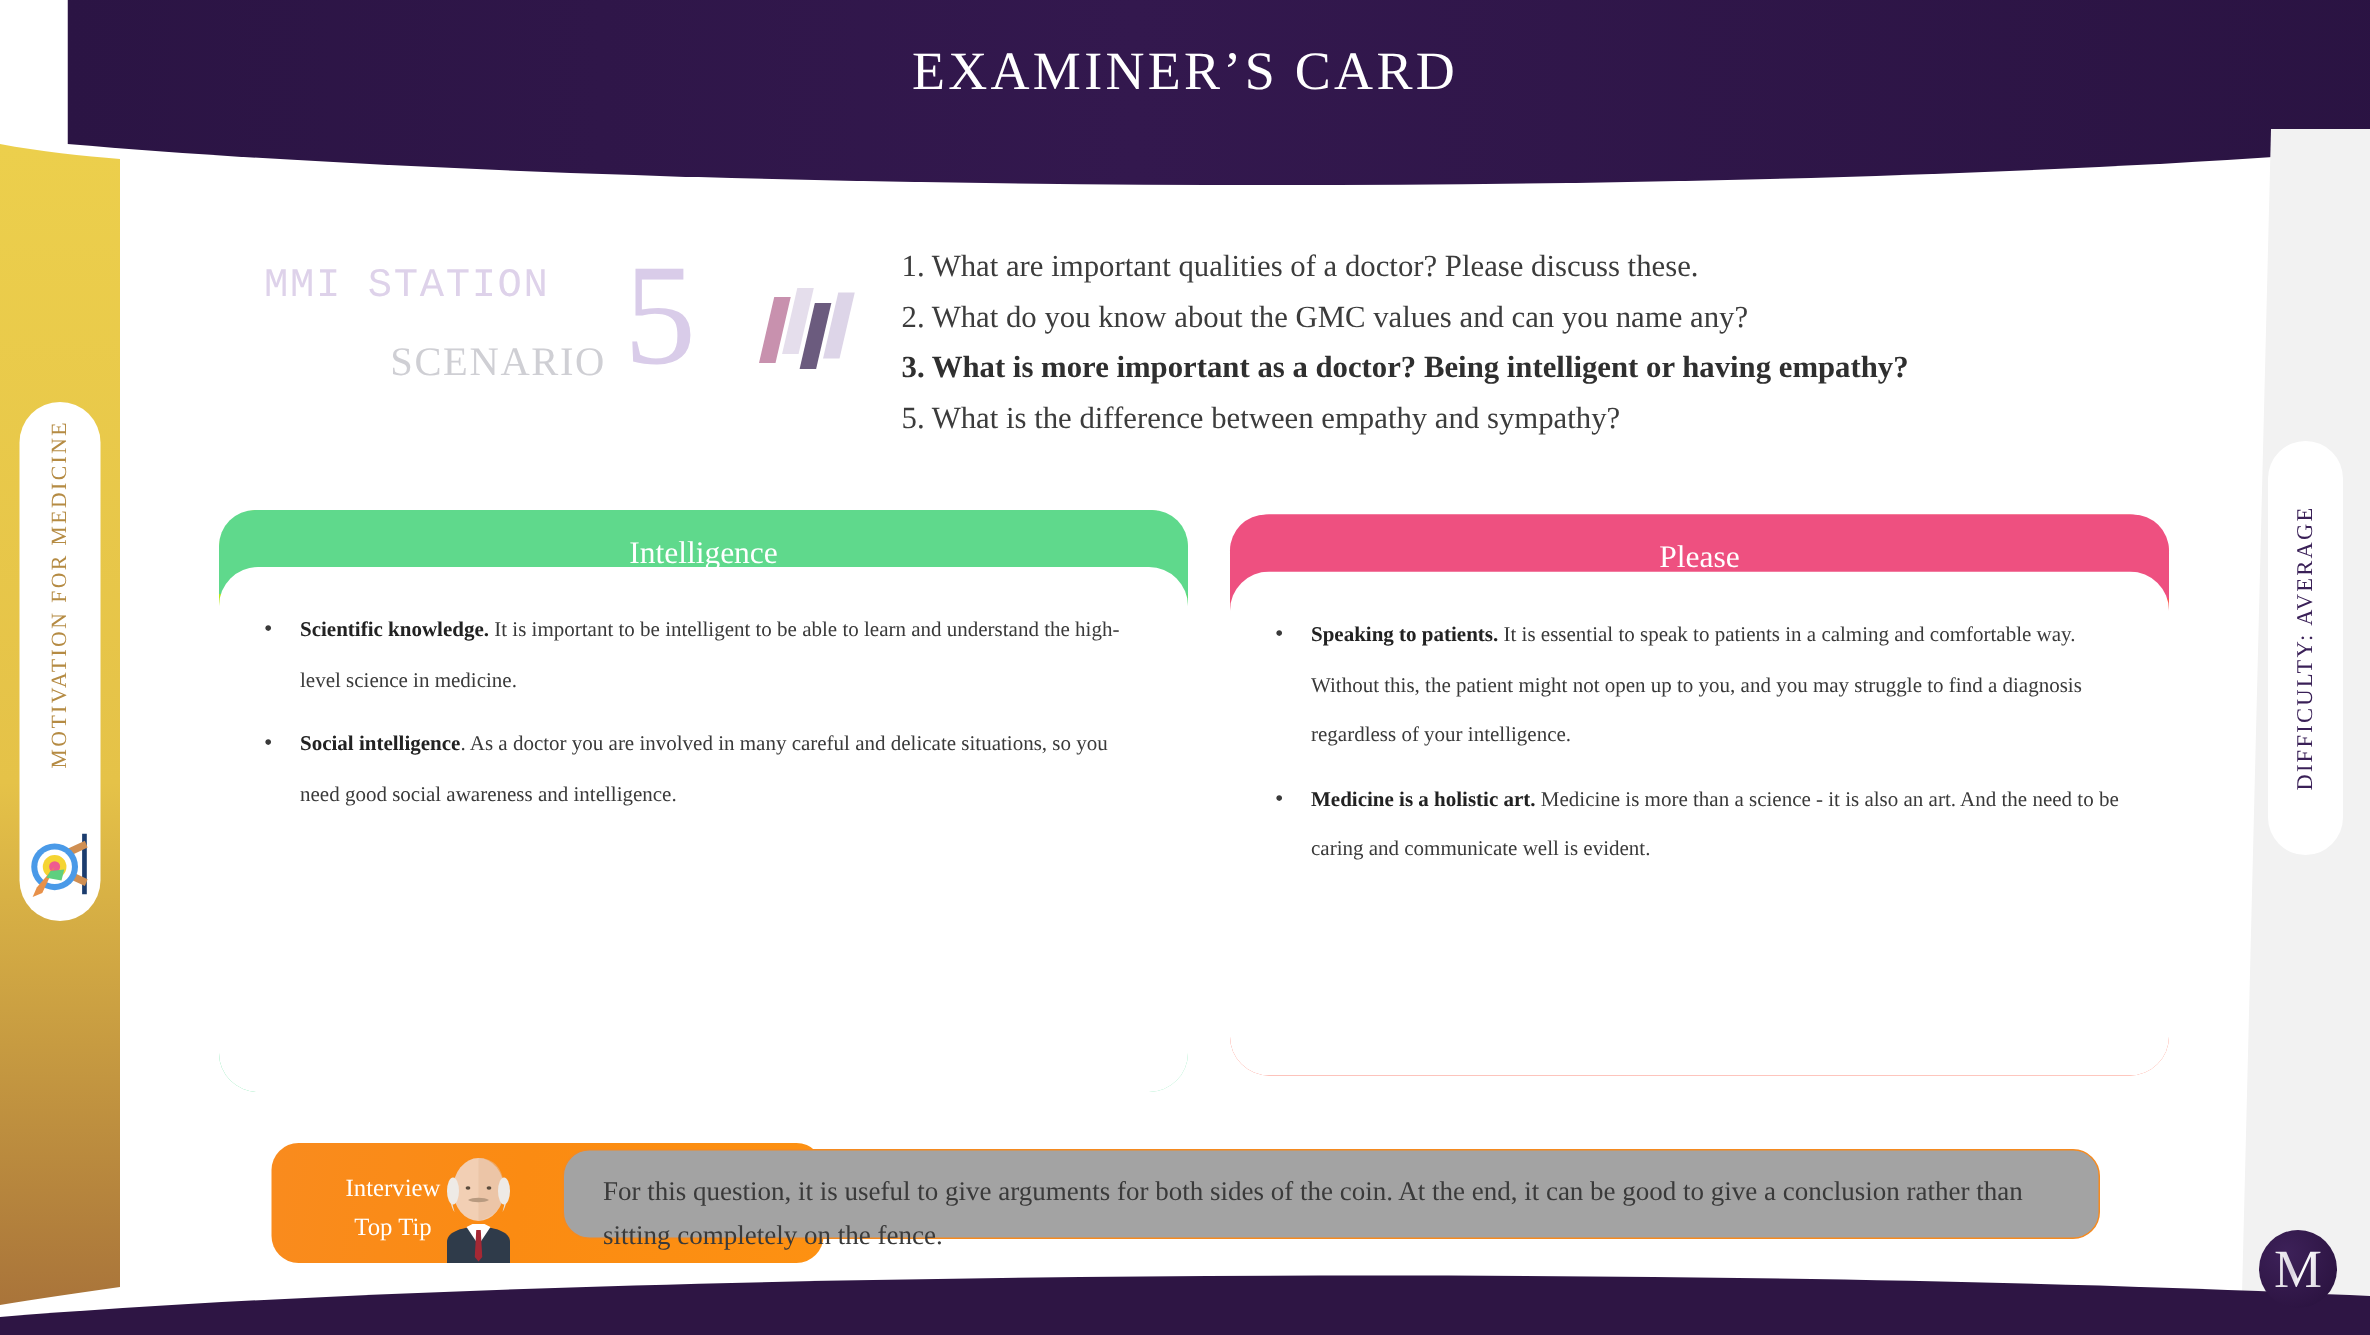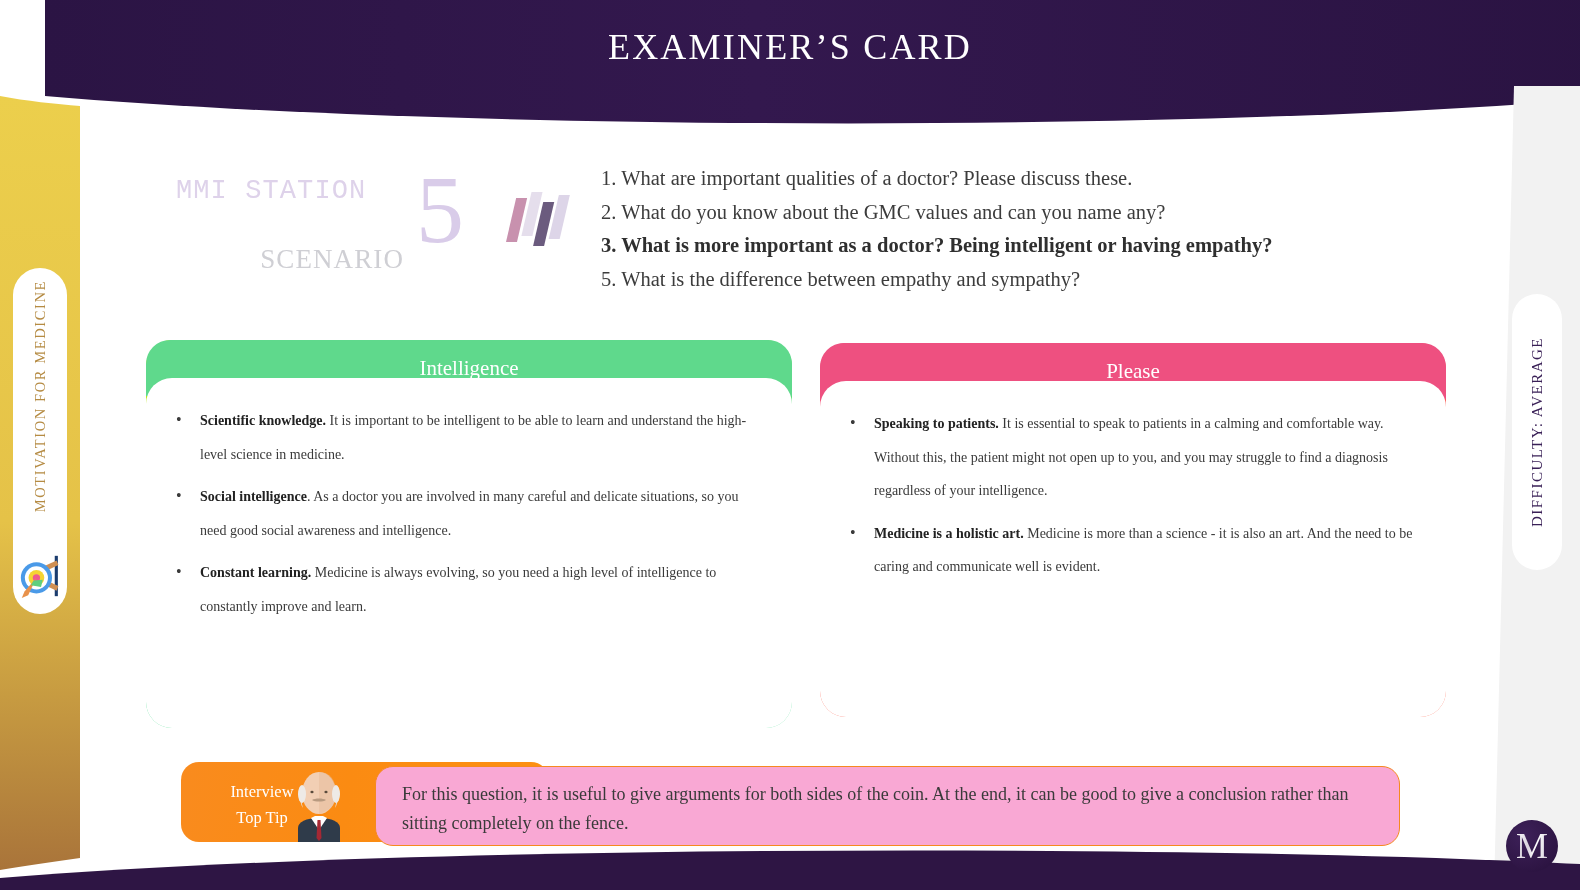--- a/index.html
+++ b/index.html
@@ -65,21 +65,21 @@
   }
 
   
   .scen{position:absolute;left:176px;top:176px;width:400px;height:110px;}
   .scen-l1{
     position:absolute;left:0;top:0;width:228px;
     color:#ded2ea;font-size:27px;letter-spacing:1.1px;
     font-family:Liberation Mono, monospace;
   }
   .scen-l2{
-    position:absolute;left:0;top:68px;width:228px;text-align:right;
+    position:absolute;left:0;top:50px;width:228px;text-align:right;
     color:#cfcfd4;font-size:27px;letter-spacing:1.1px;
     font-family:"Liberation Serif","DejaVu Serif",serif;
   }
   .scen-num{
     position:absolute;left:240px;top:-14px;
     color:#d9cce9;font-size:96px;line-height:1;
     font-family:"Liberation Serif","DejaVu Serif",serif;
   }
   .scen-bars{position:absolute;left:330px;top:14px;width:70px;height:62px;}
 
@@ -129,22 +129,22 @@
     position:absolute;left:0;top:0;width:368px;height:80px;border-radius:18px;
     background:linear-gradient(100deg,#f98b1e 0%,#fb8b12 45%,#fd9112 100%);
   }
   .tip-label{
     position:absolute;left:26px;top:17px;width:110px;text-align:center;
     color:#ffffff;font-size:16.5px;line-height:26px;
     font-family:"Liberation Serif","DejaVu Serif",serif;
   }
   .tip-avatar{position:absolute;left:105px;top:6px;width:66px;height:74px;overflow:hidden;}
   .tip-white{
-    position:absolute;left:194px;top:4px;width:1025px;height:80px;
-    background:#f9a8d4;border:1.6px solid #f58a1f;border-radius:18px;box-sizing:border-box;
+    position:absolute;left:194px;top:4px;width:1025px;height:60px;
+    background:#a3a3a3;border:1.6px solid #f58a1f;border-radius:18px;box-sizing:border-box;
     padding:13px 20px 0 26px;
   }
   .tip-text{
     color:#3a3a3a;font-size:18px;line-height:28.5px;
     font-family:"Liberation Serif","DejaVu Serif",serif;
   }
 </style>
 </head>
 <body>
 
@@ -220,21 +220,20 @@
     <div class="qline bold">3. What is more important as a doctor? Being intelligent or having empathy?</div>
     <div class="qline">5. What is the difference between empathy and sympathy?</div>
   </div>
 
   <div class="panel" id="panel-intel">
     <div class="panel-head">Intelligence</div>
     <div class="panel-body">
       <ul>
         <li><b>Scientific knowledge.</b><span> It is important to be intelligent to be able to learn and understand the high-level science in medicine.</span></li>
         <li><b>Social intelligence</b><span>. As a doctor you are involved in many careful and delicate situations, so you need good social awareness and intelligence.</span></li>
-        <li><b>Constant learning.</b><span> Medicine is always evolving, so you need a high level of intelligence to constantly improve and learn.</span></li>
       </ul>
     </div>
   </div>
 
   <div class="panel" id="panel-emp">
     <div class="panel-head">Please</div>
     <div class="panel-body">
       <ul>
         <li><b>Speaking to patients.</b><span> It is essential to speak to patients in a calming and comfortable way. Without this, the patient might not open up to you, and you may struggle to find a diagnosis regardless of your intelligence.</span></li>
         <li><b>Medicine is a holistic art.</b><span> Medicine is more than a science - it is also an art. And the need to be caring and communicate well is evident.</span></li>

